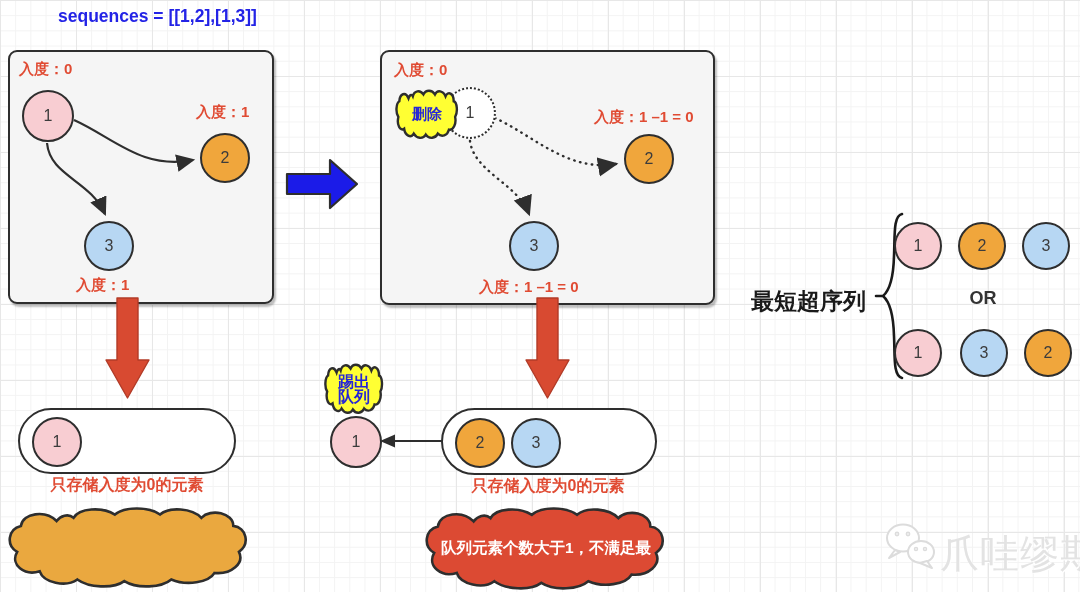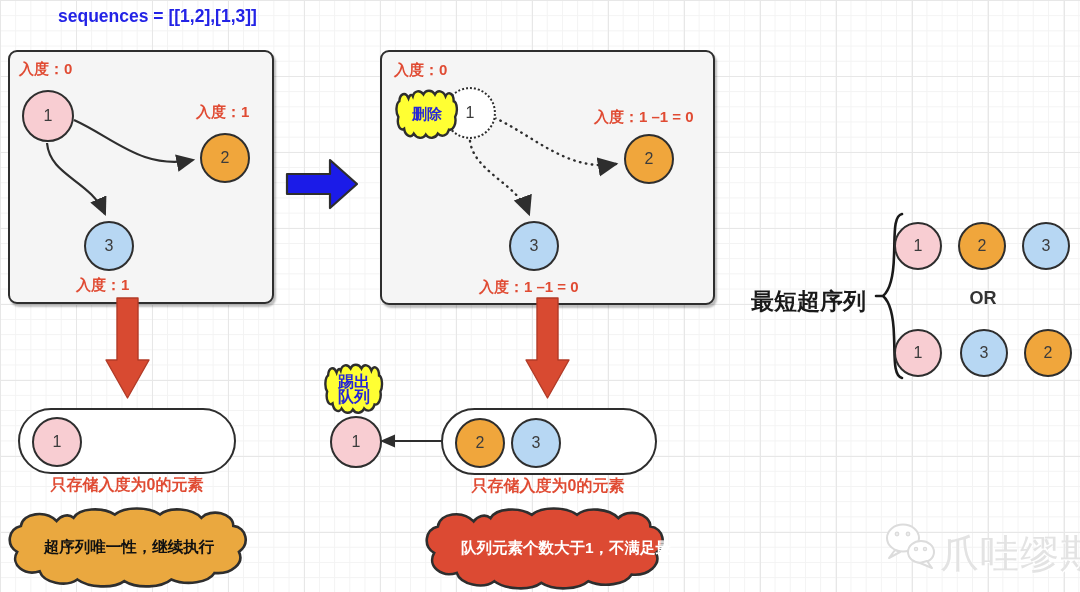--- a/index.html
+++ b/index.html
@@ -56,21 +56,21 @@
   .cloud-wrap{position:absolute;}
   .cloud-wrap svg{position:absolute;left:0;top:0;width:100%;height:100%;}
   .cloud-text{
     position:absolute;left:0;top:0;width:100%;height:100%;
     display:flex;flex-direction:column;align-items:center;justify-content:center;
     text-align:center;z-index:2;
   }
   .cloud-text.small{color:#2525d8;font-weight:bold;font-size:16px;line-height:15px;}
   .cloud-text.mid{color:#2525d8;font-weight:bold;font-size:15px;}
   .cloud-text.black{color:#111;font-weight:bold;font-size:15.5px;line-height:20px;}
-  .cloud-text.white{color:#fff;font-weight:bold;font-size:15.5px;line-height:20px;align-items:flex-end;}
+  .cloud-text.white{color:#fff;font-weight:bold;font-size:15.5px;line-height:20px;}
   .super-label{
     position:absolute;left:751px;top:286px;
     color:#1a1a1a;font-weight:bold;font-size:23px;white-space:nowrap;
   }
   .or-label{
     position:absolute;left:953px;top:288px;width:60px;text-align:center;
     color:#333;font-weight:bold;font-size:18px;
   }
   .watermark-text{
     position:absolute;left:940px;top:527px;
@@ -186,21 +186,20 @@
 
   <div class="node pink" style="left:894px;top:329px;width:48px;height:48px;">1</div>
   <div class="node blue" style="left:960px;top:329px;width:48px;height:48px;">3</div>
   <div class="node orange" style="left:1024px;top:329px;width:48px;height:48px;">2</div>
 
   <div class="cloud-wrap" style="left:4px;top:504px;width:250px;height:86px;">
     <svg viewBox="-4 -3 266 106" preserveAspectRatio="none">
       <path d="M52 18 C40 4 16 8 14 24 C0 28 -2 48 10 56 C2 72 18 86 34 80 C38 94 62 100 74 90 C86 100 112 102 124 92 C138 102 164 100 174 90 C190 98 214 94 220 82 C238 84 252 70 246 56 C258 46 254 26 240 24 C240 8 216 2 206 14 C196 2 172 0 162 10 C150 0 124 0 114 10 C100 0 76 2 70 14 C64 8 56 12 52 18 Z" fill="#eaa83f" stroke="#2e2e2e" stroke-width="2.6" vector-effect="non-scaling-stroke"></path>
     </svg>
     <div class="cloud-text black">
-      <span>超序列唯一性，继续执行</span>
     </div>
   </div>
 
   <div class="cloud-wrap" style="left:421px;top:504px;width:250px;height:88px;">
     <svg viewBox="-4 -3 266 106" preserveAspectRatio="none">
       <path d="M52 18 C40 4 16 8 14 24 C0 28 -2 48 10 56 C2 72 18 86 34 80 C38 94 62 100 74 90 C86 100 112 102 124 92 C138 102 164 100 174 90 C190 98 214 94 220 82 C238 84 252 70 246 56 C258 46 254 26 240 24 C240 8 216 2 206 14 C196 2 172 0 162 10 C150 0 124 0 114 10 C100 0 76 2 70 14 C64 8 56 12 52 18 Z" fill="#dc4a33" stroke="#2e2e2e" stroke-width="2.6" vector-effect="non-scaling-stroke"></path>
     </svg>
     <div class="cloud-text white">
       <span>队列元素个数大于1，不满足最</span>
     </div>

